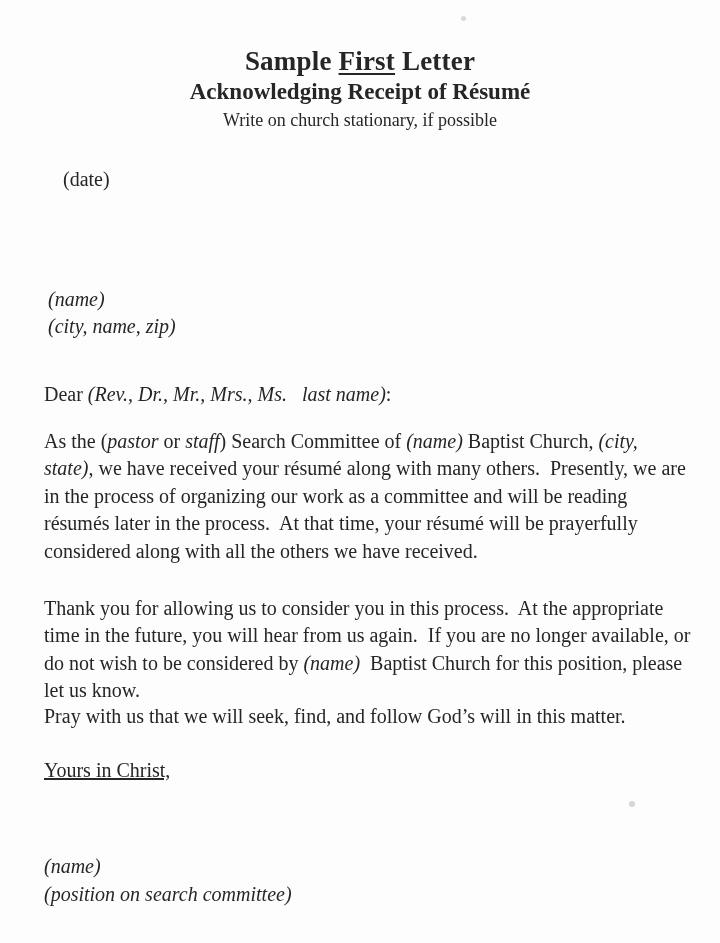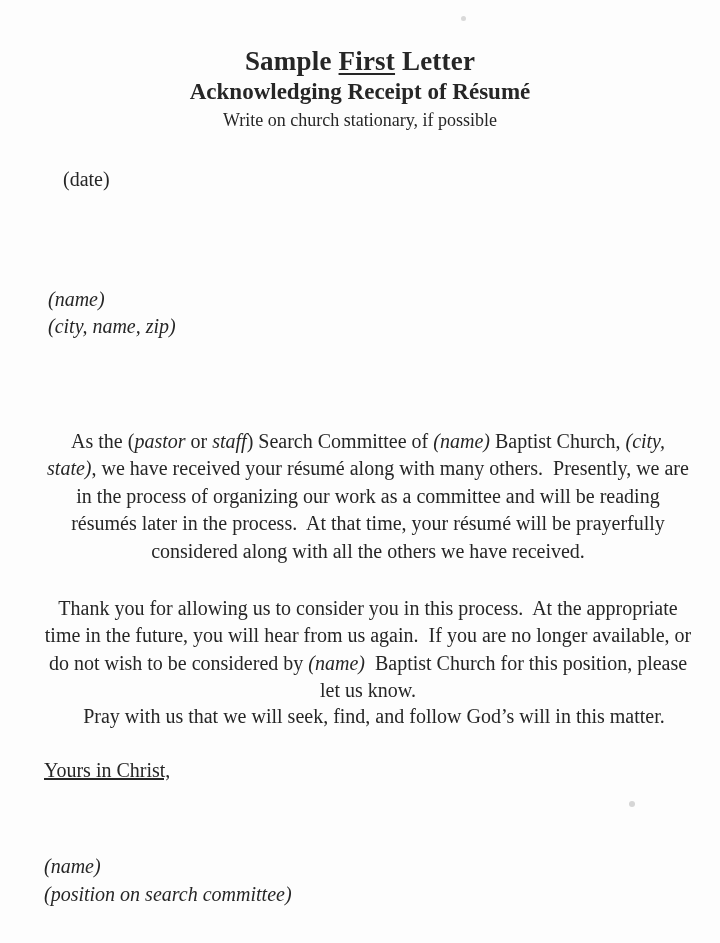--- a/index.html
+++ b/index.html
@@ -15,21 +15,21 @@
   .title-block { position: absolute; top: 45px; left: 0; right: 0; text-align: center; }
   .t1 { font-size: 27px; font-weight: 700; line-height: 32px; letter-spacing: 0.2px; }
   .t1 .u { text-decoration: underline; text-underline-offset: 3px; }
   .t2 { font-size: 23px; font-weight: 700; line-height: 29px; }
   .t3 { font-size: 18px; font-weight: 400; line-height: 29px; }
 
   .block { position: absolute; font-size: 20px; line-height: 27px; }
   .date-line { top: 166px; left: 55px; margin-left: 8px; }
   .recipient { top: 286px; left: 48px; }
   .salutation { top: 381px; left: 44px; }
-  .para { left: 44px; width: 648px; line-height: 27.4px; text-align: center; }
+  .para { left: 44px; width: 648px; line-height: 27.4px; }
   .p1 { top: 428px; }
   .p2 { top: 595px; }
   .p3 { top: 703px; width: 660px; }
   .closing { top: 757px; left: 44px; text-decoration: underline; }
   .signature { top: 852px; left: 44px; line-height: 28px; }
 
   .it { font-style: italic; }
 
   .speck { position: absolute; border-radius: 50%; }
   .s1 { left: 461px; top: 16px; width: 5px; height: 5px; background: #cccccc; opacity: 0.75; }
@@ -46,20 +46,21 @@
     <div class="t3">Write on church stationary, if possible</div>
   </div>
 
   <div class="block date-line">(date)</div>
 
   <div class="block recipient">
     <div class="it">(name)</div>
     <div class="it">(city, name, zip)</div>
   </div>
 
+  <div class="block salutation"><span>Dear </span><span class="it">(Rev., Dr., Mr., Mrs., Ms.&nbsp;&nbsp; last name)</span><span>:</span></div>
 
   <div class="block para p1"><span>As the (</span><span class="it">pastor</span><span> or </span><span class="it">staff</span><span>) Search Committee of </span><span class="it">(name)</span><span> Baptist Church, </span><span class="it">(city, state)</span><span>, we have received your résumé along with many others.&nbsp; Presently, we are in the process of organizing our work as a committee and will be reading résumés later in the process.&nbsp; At that time, your résumé will be prayerfully considered along with all the others we have received.</span></div>
 
   <div class="block para p3"><span>Pray with us that we will seek, find, and follow God’s will in this matter.</span></div>
 
   <div class="block para p2"><span>Thank you for allowing us to consider you in this process.&nbsp; At the appropriate time in the future, you will hear from us again.&nbsp; If you are no longer available, or do not wish to be considered by </span><span class="it">(name)</span><span>&nbsp; Baptist Church for this position, please let us know.</span></div>
 
   <div class="block closing">Yours in Christ,</div>
 
   <div class="block signature">

